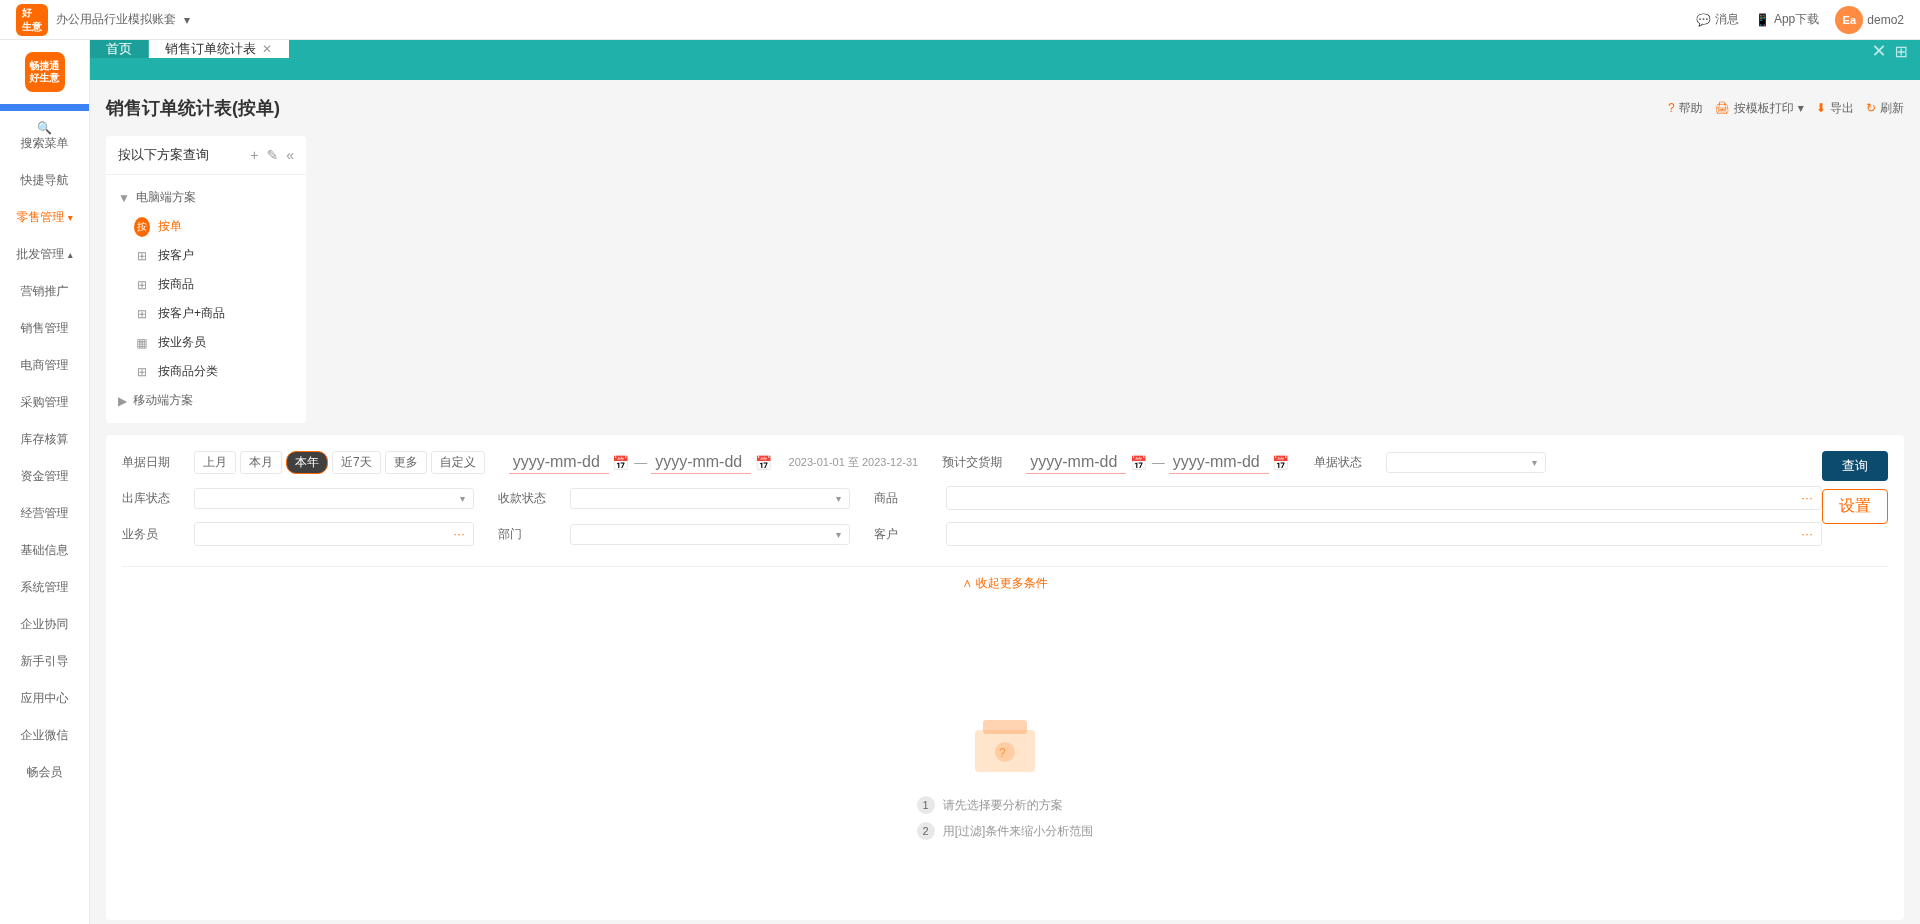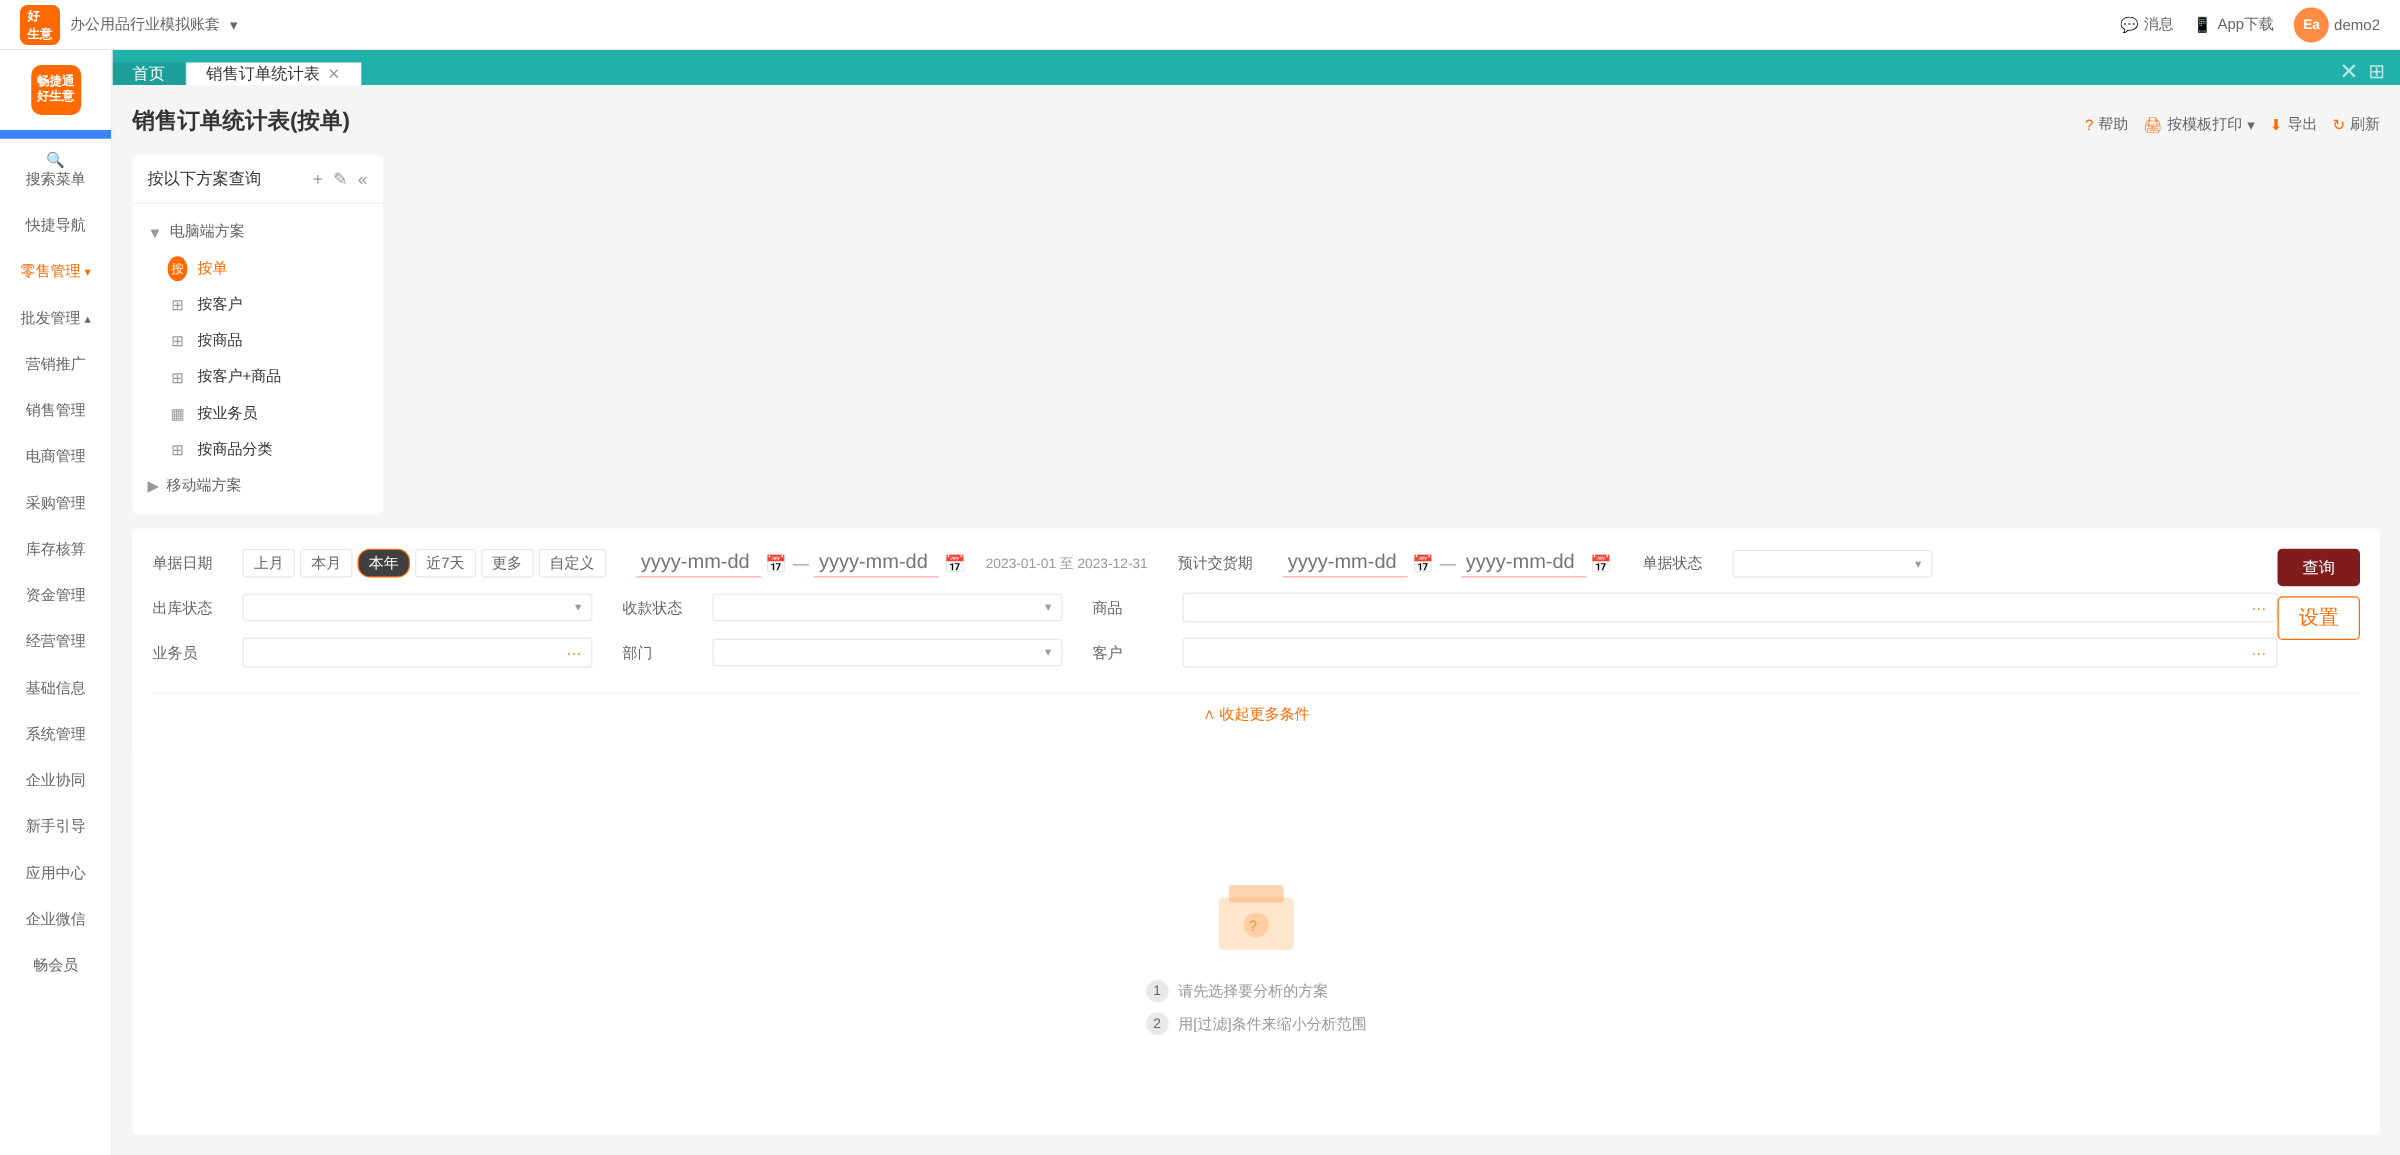--- a/index.html
+++ b/index.html
@@ -4,21 +4,21 @@
   <style>
     * { box-sizing: border-box; margin: 0; padding: 0; }
     body { font-family: 'PingFang SC', 'Microsoft YaHei', sans-serif; font-size: 13px; background: #f5f5f5; color: #333; overflow: hidden; height: 924px; }
 
     
     .app-container { display: flex; flex-direction: column; height: 924px; }
     .top-bar { height: 40px; background: #fff; display: flex; align-items: center; justify-content: space-between; padding: 0 16px; border-bottom: 1px solid #e8e8e8; flex-shrink: 0; }
     .main-area { display: flex; flex: 1; overflow: hidden; }
     .sidebar { width: 90px; background: #fff; border-right: 1px solid #e8e8e8; display: flex; flex-direction: column; overflow-y: auto; flex-shrink: 0; }
     .content-area { flex: 1; display: flex; flex-direction: column; overflow: hidden; }
-    .tab-bar { height: 28px; background: #20b2aa; display: flex; align-items: flex-end; flex-shrink: 0; }
+    .tab-bar { height: 40px; background: #20b2aa; display: flex; align-items: flex-start; flex-shrink: 0; }
     .page-content { flex: 1; overflow-y: auto; background: #f5f5f5; }
 
     
     .top-bar-left { display: flex; align-items: center; gap: 8px; }
     .logo-box { display: flex; align-items: center; gap: 6px; }
     .logo-icon { width: 32px; height: 32px; background: #ff6a00; border-radius: 6px; display: flex; align-items: center; justify-content: center; color: #fff; font-size: 10px; font-weight: bold; }
     .top-bar-title { font-size: 12px; color: #666; }
     .top-bar-dropdown { color: #666; font-size: 12px; cursor: pointer; display: flex; align-items: center; gap: 4px; }
     .top-bar-right { display: flex; align-items: center; gap: 16px; }
     .top-bar-btn { display: flex; align-items: center; gap: 4px; color: #666; font-size: 12px; cursor: pointer; }
@@ -31,42 +31,42 @@
     .sidebar-item.active { color: #ff6a00; }
 
     
     .tab-item { display: flex; align-items: center; padding: 0 16px; color: rgba(255,255,255,0.8); font-size: 13px; cursor: pointer; gap: 6px; border-right: 1px solid rgba(255,255,255,0.2); }
     .tab-item.home { background: rgba(0,0,0,0.1); color: #fff; }
     .tab-item.active { background: #fff; color: #333; }
     .tab-close { color: #999; font-size: 12px; cursor: pointer; line-height: 1; }
 
     
     .page-inner { padding: 16px; }
-    .page-header { display: flex; align-items: flex-end; justify-content: space-between; margin-bottom: 16px; }
+    .page-header { display: flex; align-items: center; justify-content: space-between; margin-bottom: 16px; }
     .page-title { font-size: 18px; font-weight: bold; color: #333; }
     .page-actions { display: flex; align-items: center; gap: 12px; }
     .action-btn { display: flex; align-items: center; gap: 4px; color: #666; font-size: 12px; cursor: pointer; }
     .action-btn .icon { color: #ff6a00; }
 
     
     .filter-panel { background: #fff; border-radius: 4px; padding: 16px; margin-bottom: 4px; }
     .filter-row { display: flex; align-items: center; gap: 16px; margin-bottom: 12px; flex-wrap: wrap; }
     .filter-label { color: #666; font-size: 12px; white-space: nowrap; min-width: 56px; }
     .date-quick-btns { display: flex; align-items: center; gap: 4px; }
     .date-btn { padding: 2px 8px; border: 1px solid #e8e8e8; border-radius: 3px; font-size: 12px; cursor: pointer; color: #666; background: #fff; }
     .date-btn.active { background: #404040; color: #fff; border-color: #ff6a00; border-radius: 10px; }
     .date-range { display: flex; align-items: center; gap: 4px; margin-left: 8px; }
     .date-input { border: none; border-bottom: 1px solid #fca5a5; padding: 2px 4px; font-size: 16px; color: #a21caf; outline: none; width: 100px; }
     .date-separator { color: #999; }
     .filter-select { flex: 1; border: 1px solid #e8e8e8; border-radius: 3px; padding: 4px 8px; font-size: 12px; color: #999; display: flex; align-items: center; justify-content: space-between; cursor: pointer; background: #fff; }
     .more-btn { color: #ff6a00; font-size: 12px; cursor: pointer; white-space: nowrap; }
     .collapse-bar { text-align: center; padding: 8px; color: #ff6a00; font-size: 12px; cursor: pointer; border-top: 1px solid #f0f0f0; margin-top: 8px; }
 
     
-    .btn-query { background: #7f1d1d; color: #fff; border: none; border-radius: 4px; padding: 6px 20px; font-size: 13px; cursor: pointer; }
+    .btn-query { background: #0c4a6e; color: #fff; border: none; border-radius: 4px; padding: 6px 20px; font-size: 13px; cursor: pointer; }
     .btn-settings { background: #fff; color: #ff6a00; border: 1px solid #ff6a00; border-radius: 4px; padding: 6px 16px; font-size: 16px; cursor: pointer; margin-top: 4px; }
     .btn-actions-col { display: flex; flex-direction: column; gap: 4px; align-items: flex-end; }
 
     
     .split-layout { display: flex; gap: 12px; flex-direction: column; }
     .left-panel { width: 200px; background: #fff; border-radius: 4px; flex-shrink: 0; }
     .right-panel { flex: 1; background: #fff; border-radius: 4px; min-height: 400px; }
 
     .plan-header { padding: 10px 12px; display: flex; align-items: center; justify-content: space-between; border-bottom: 1px solid #f0f0f0; font-size: 13px; font-weight: 500; }
     .plan-header-actions { display: flex; gap: 8px; }

